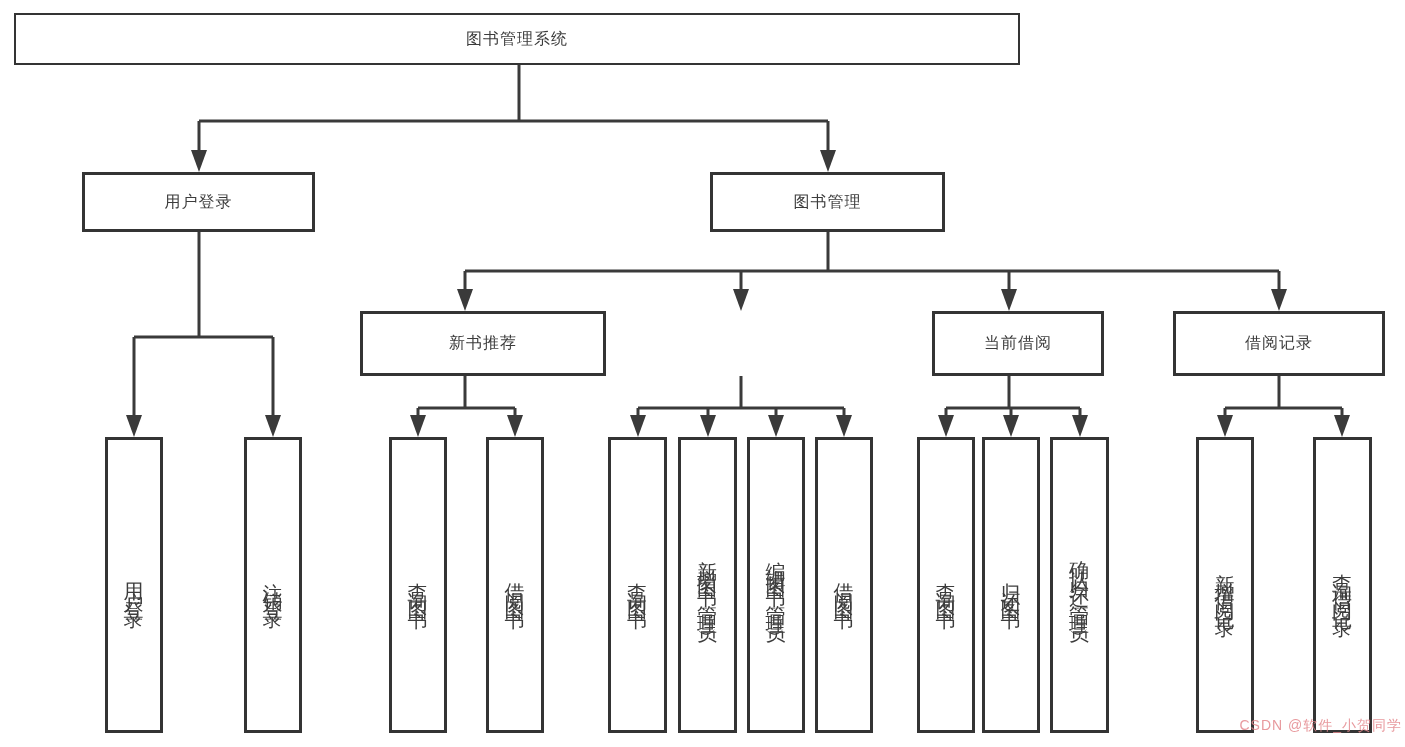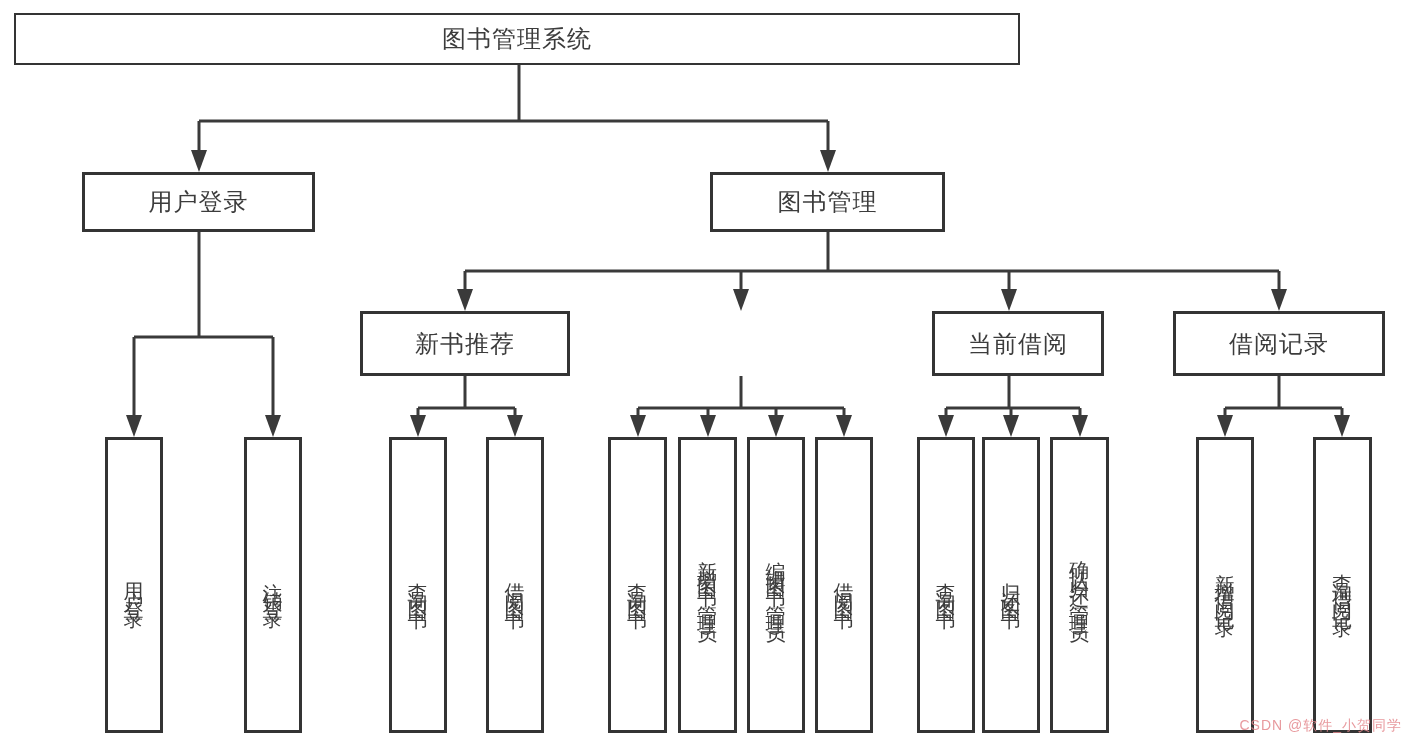--- a/index.html
+++ b/index.html
@@ -15,21 +15,21 @@
     position:absolute;
     border:3px solid #343434;
     background:#ffffff;
     box-sizing:border-box;
     display:flex;
     align-items:center;
     justify-content:center;
   }
   .node.root{border-width:2px;}
   .hlabel{
-    font-size:24px;
+    font-size:16px;
     letter-spacing:1px;
     white-space:nowrap;
     color:#3c3c3c;
   }
   .vlabel{
     writing-mode:vertical-rl;
     text-orientation:mixed;
     font-size:20px;
     letter-spacing:9px;
     line-height:1;
@@ -111,21 +111,21 @@
     <span class="hlabel">图书管理系统</span>
   </div>
 
   <div class="node" style="left:82px;top:172px;width:233px;height:60px;">
     <span class="hlabel">用户登录</span>
   </div>
   <div class="node" style="left:710px;top:172px;width:235px;height:60px;">
     <span class="hlabel">图书管理</span>
   </div>
 
-  <div class="node" style="left:360px;top:311px;width:210px;height:65px;">
+  <div class="node" style="left:360px;top:311px;width:246px;height:65px;">
     <span class="hlabel">新书推荐</span>
   </div>
   <div class="node" style="left:932px;top:311px;width:172px;height:65px;justify-content:center;">
     <span class="hlabel">当前借阅</span>
   </div>
   <div class="node" style="left:1173px;top:311px;width:212px;height:65px;">
     <span class="hlabel">借阅记录</span>
   </div>
 
   <div class="node" style="left:105px;top:437px;width:58px;height:296px;">

